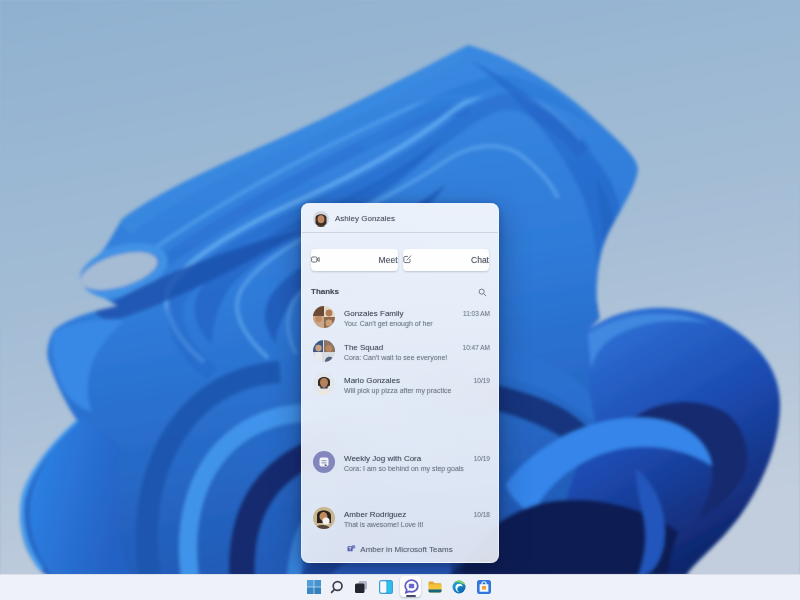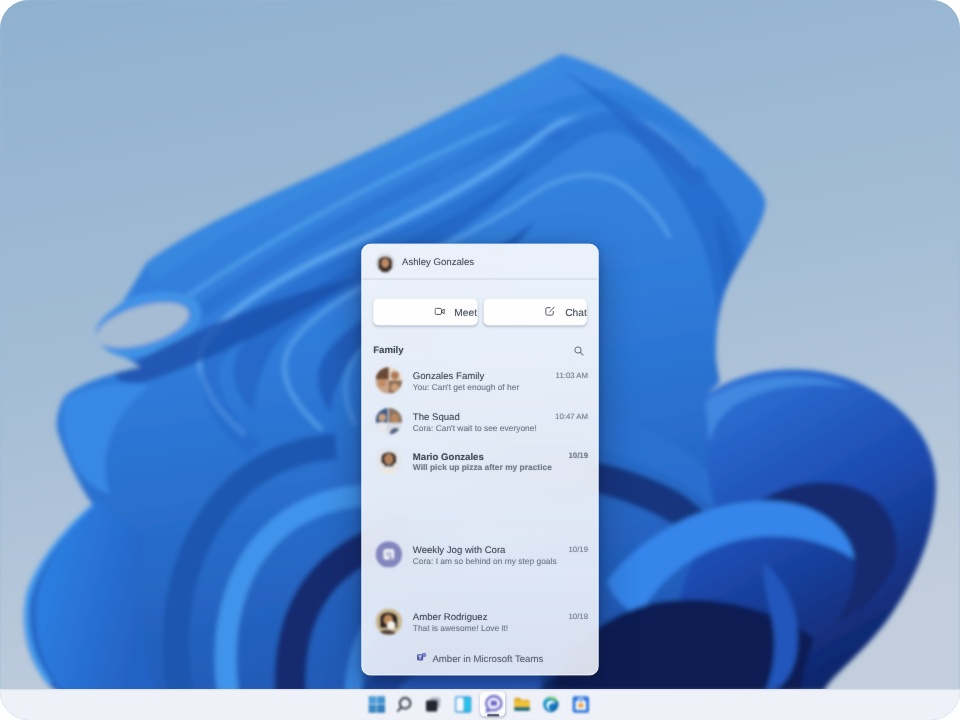--- a/index.html
+++ b/index.html
@@ -1,38 +1,38 @@
 <!DOCTYPE html>
 <html><head>
 <meta charset="utf-8">
 <style>
   * { margin:0; padding:0; box-sizing:border-box; }
   html,body { width:800px; height:600px; overflow:hidden; font-family:"Liberation Sans", sans-serif; }
   #panel div, #panel span { text-shadow: 0 0 1px rgba(110,120,135,0.5); }
-  #stage { position:relative; width:800px; height:600px; overflow:hidden; background:#9cbad4;border-radius:24px; }
+  #stage { position:relative; width:800px; height:600px; overflow:hidden; background:#9cbad4; }
   #wall { position:absolute; left:0; top:0; filter:blur(0.8px); }
 
   
   #panel {
     position:absolute; left:301px; top:203px; width:198px; height:360px;
     border-radius:8px;
     background:linear-gradient(180deg, rgba(247,249,252,0.94), rgba(238,241,248,0.90));
     backdrop-filter: blur(22px) saturate(1.05);
     -webkit-backdrop-filter: blur(22px) saturate(1.05);
     box-shadow: 0 10px 30px rgba(15,25,60,0.42), 0 2px 8px rgba(15,25,60,0.25);
     border:1px solid rgba(255,255,255,0.45);
     overflow:hidden;
   }
   #phead { position:absolute; left:0; top:0; width:100%; height:29px; border-bottom:1px solid rgba(140,150,170,0.3); }
   #phead .av { position:absolute; left:11px; top:7px; filter:blur(0.7px); }
   #phead .nm { position:absolute; left:33px; top:0; height:29px; line-height:29px; font-size:8px; color:#4e545f; }
   .btnrow { position:absolute; top:45px; left:9px; width:178px; height:21.5px; }
   .wbtn { position:absolute; top:0; width:86.5px; height:21.5px; background:#fefefe; border-radius:4px;
           box-shadow:0 1px 2px rgba(60,70,100,0.25); font-size:8.5px; color:#4a505c;
-          display:flex; align-items:center; justify-content:flex-end; gap:8px; }
+          display:flex; align-items:center; justify-content:space-between; gap:8px; }
   .wbtn svg { display:block; }
   #recent { position:absolute; left:9px; top:83px; font-size:8px; font-weight:bold; color:#474d58; }
   #psearch { position:absolute; right:11px; top:84px; }
   .item { position:absolute; left:0; width:198px; height:33px; }
   .item .av { position:absolute; left:11px; top:0px; filter:blur(0.7px); }
   .item .tt { position:absolute; left:42px; top:3px; font-size:8px; color:#454c59; white-space:nowrap; }
   .item .st { position:absolute; left:42px; top:14px; font-size:7px; color:#747d8b; white-space:nowrap; }
   .item .tm { position:absolute; right:10px; top:4px; font-size:6.5px; color:#7b8391; }
   #pfoot { position:absolute; left:0; bottom:0; width:100%; height:22px; text-align:center; }
   #pfoot .ft { font-size:8px; color:#5d6575; line-height:20px; vertical-align:top; }
@@ -254,21 +254,21 @@
     </div>
     <div class="wbtn" style="right:0;">
       <svg width="9" height="9" viewBox="0 0 16 16">
             <path d="M8,2.5 L3.5,2.5 C2.4,2.5 1.5,3.4 1.5,4.5 L1.5,11.5 C1.5,12.6 2.4,13.5 3.5,13.5 L10.5,13.5 C11.6,13.5 12.5,12.6 12.5,11.5 L12.5,8" fill="none" stroke="#4a505c" stroke-width="1.4" stroke-linecap="round"></path>
             <path d="M7,9 L14,1.5" stroke="#4a505c" stroke-width="1.4" stroke-linecap="round"></path>
           </svg>
       <span>Chat</span>
     </div>
   </div>
 
-  <div id="recent">Family</div>
+  <div id="recent">Thanks</div>
   <svg id="psearch" width="9" height="9" viewBox="0 0 16 16">
         <circle cx="6.5" cy="6.5" r="4.5" fill="none" stroke="#6a7280" stroke-width="1.6"></circle>
         <path d="M10,10 L14,14" stroke="#6a7280" stroke-width="1.6" stroke-linecap="round"></path>
       </svg>
 
   <div class="item" style="top:102px;">
     <svg class="av" width="22" height="22">
       <defs>
             <clipPath id="c1">
               <circle cx="11" cy="11" r="11"></circle>
@@ -305,21 +305,21 @@
         <path d="M11,0 h11 v12 h-11 z" fill="#8a7464"></path>
         <circle cx="16" cy="8.5" r="3.4" fill="#b8865e"></circle>
         <path d="M12,22 C12,15 21,15 21,22 Z" fill="#50647e"></path>
       </g>
     </svg>
     <div class="tt">The Squad</div>
     <div class="st">Cora: Can't wait to see everyone!</div>
     <div class="tm">10:47 AM</div>
   </div>
 
-  <div class="item" style="top:169px;font-weight:bold;">
+  <div class="item" style="top:169px;">
     <svg class="av" width="22" height="22">
       <defs>
             <clipPath id="c3">
               <circle cx="11" cy="11" r="11"></circle>
             </clipPath>
           </defs>
       <g clip-path="url(#c3)">
         <rect width="22" height="22" fill="#e3e6ea"></rect>
         <path d="M5,8.5 C5,2.5 17,2.5 17,8.5 L17,12 C17,14.5 5,14.5 5,12 Z" fill="#332a22"></path>
         <ellipse cx="11" cy="9.5" rx="4" ry="4.5" fill="#b5825e"></ellipse>

